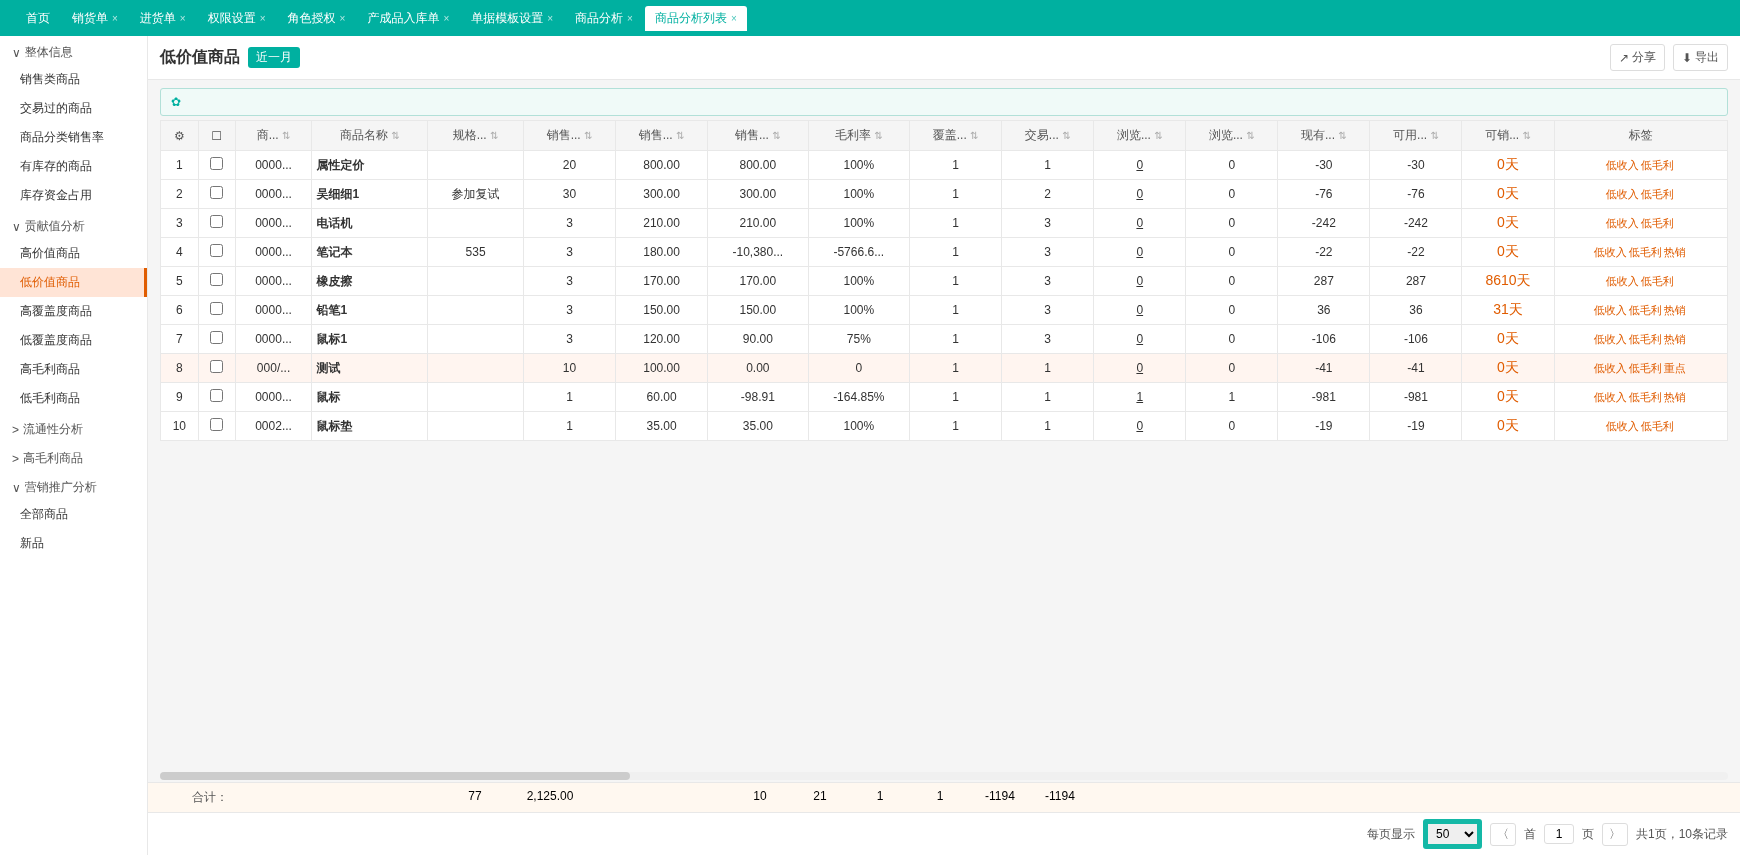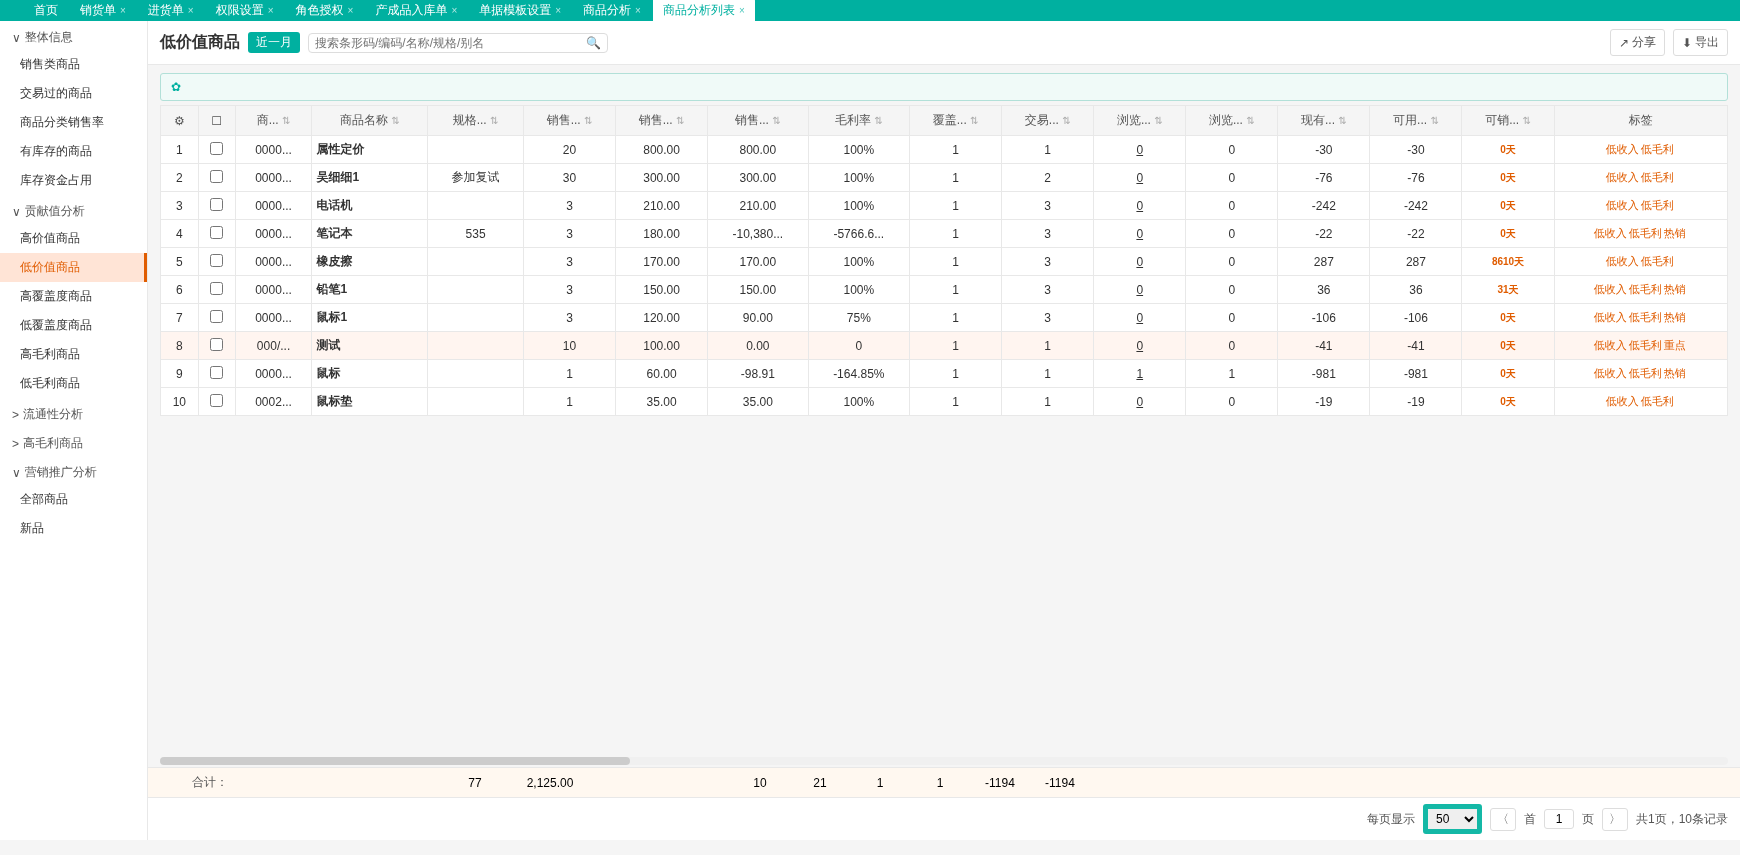--- a/index.html
+++ b/index.html
@@ -3,22 +3,22 @@
   <meta charset="utf-8">
   <style>
     * { box-sizing: border-box; margin: 0; padding: 0; font-family: 'Microsoft YaHei', Arial, sans-serif; font-size: 12px; }
     body { background: #f5f5f5; overflow: hidden; }
 
     
     .top-nav {
       background: #00b0a0;
       display: flex;
       align-items: center;
-      height: 21px;
-      padding: 0 24px;
+      height: 36px;
+      padding: 0 16px;
       gap: 2px;
     }
     .nav-item {
       color: #fff;
       padding: 4px 10px;
       cursor: pointer;
       white-space: nowrap;
       border-radius: 3px;
       display: flex; align-items: center; gap: 4px;
     }
@@ -143,29 +143,29 @@
     tbody tr { background: #fff; }
     tbody tr.highlighted { background: #fff5f0; }
     tbody td {
       border: 1px solid #e8e8e8;
       padding: 5px 4px;
       text-align: center;
       color: #333;
       white-space: nowrap;
     }
     tbody td.text-left { text-align: left; font-weight: bold; }
-    .day-tag { color: #e05c00; font-size: 10px; font-weight: bold; }
+    .day-tag { color: #e05c00; font-size: 14px; }
 
     
     .footer-total {
       background: #fff8f0;
       border-top: 1px solid #e8e8e8;
       padding: 6px 12px;
       display: flex;
-      align-items: center;
+      align-items: flex-start;
     }
     .footer-label { width: 80px; text-align: right; padding-right: 12px; color: #555; }
 
     
     .pagination {
       display: flex;
       align-items: center;
       justify-content: flex-end;
       padding: 6px 12px;
       gap: 8px;
@@ -291,24 +291,20 @@
       <div class="sidebar-item">全部商品</div>
       <div class="sidebar-item">新品</div>
     </div>
   </div>
 
   <div class="content">
 
     <div class="content-header">
       <span class="page-title">低价值商品</span>
       <button class="tag-btn">近一月</button>
-      <div class="search-box">
-        <input type="text" placeholder="搜索条形码/编码/名称/规格/别名" style="">
-        <span style="color:#aaa;">🔍</span>
-      </div>
       <div class="header-actions">
         <button class="action-btn">
           <span>↗</span>
           <span>分享</span>
         </button>
         <button class="action-btn">
           <span>⬇</span>
           <span>导出</span>
         </button>
       </div>

